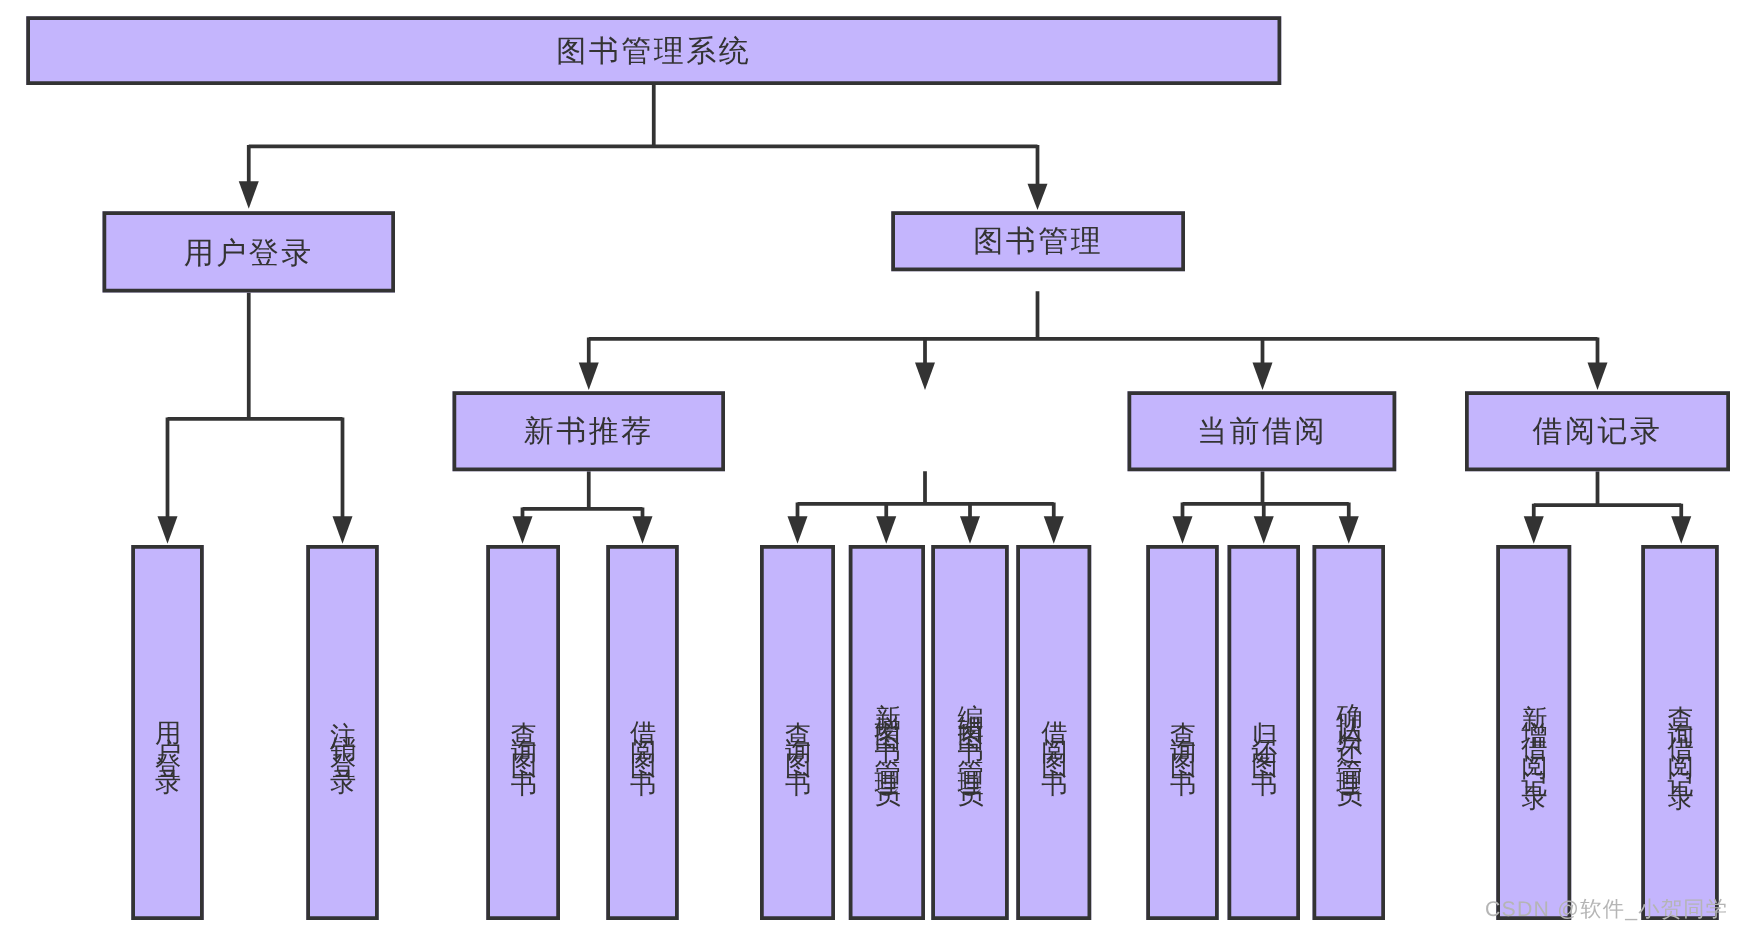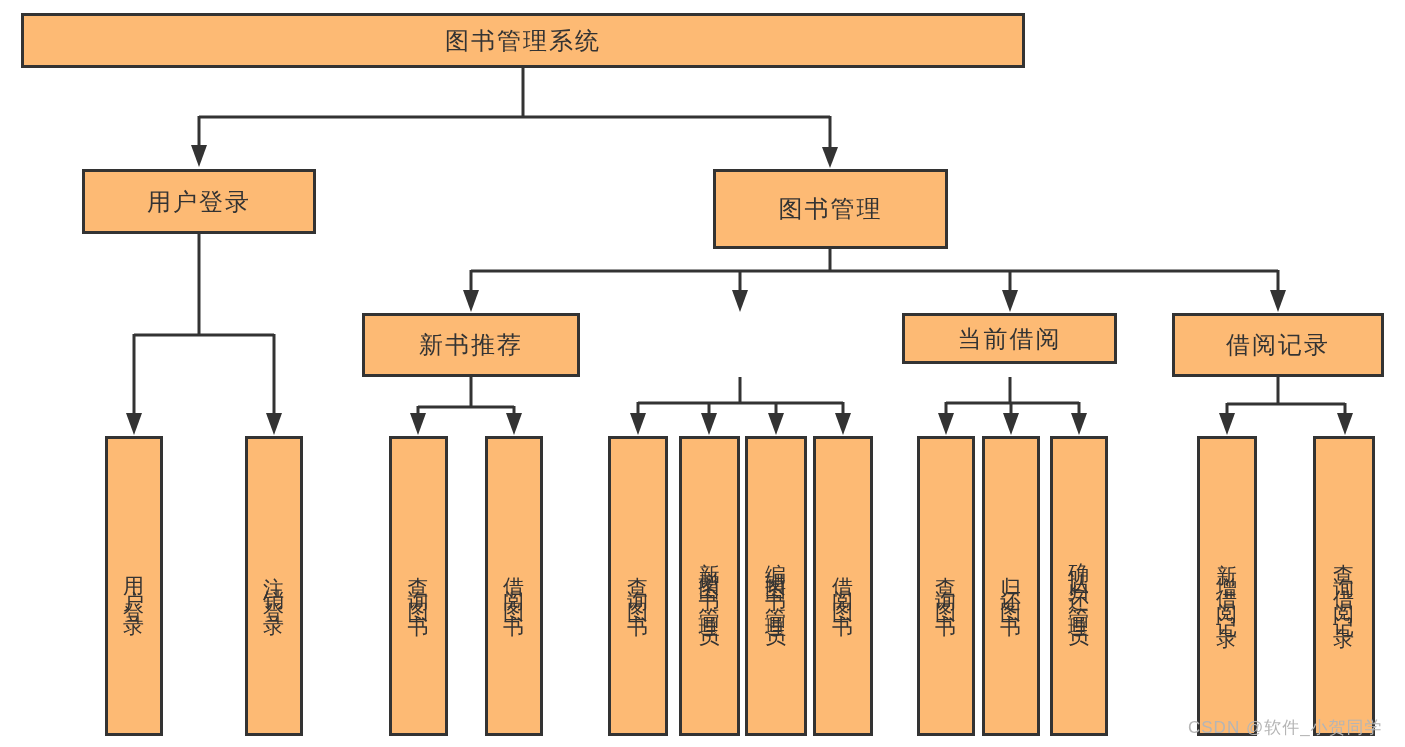--- a/index.html
+++ b/index.html
@@ -3,38 +3,38 @@
 <meta charset="utf-8">
 <title>图书管理系统功能结构图</title>
 <style>
   html,body{margin:0;padding:0;background:#fff;}
   #canvas{
     position:relative;width:1405px;height:747px;background:#ffffff;
     font-family:"Liberation Sans","DejaVu Sans",sans-serif;overflow:hidden;
   }
   #edges{position:absolute;left:0;top:0;width:1405px;height:747px;pointer-events:none;}
   .node{
-    position:absolute;box-sizing:border-box;border:3px solid #333333;background:#fdba74;
+    position:absolute;box-sizing:border-box;border:3px solid #333333;background:#c4b5fd;
     display:flex;align-items:center;justify-content:center;color:#333333;
   }
   .hnode .label{font-size:24px;letter-spacing:2px;white-space:nowrap;}
   .vnode .label{
     writing-mode:vertical-rl;text-orientation:mixed;
     font-size:21px;line-height:1;letter-spacing:13px;white-space:nowrap;
   }
   .vnode.long .label{letter-spacing:9px;}
   
   #n-root{left:21px;top:13px;width:1004px;height:55px;}
   
   #n-user-login{left:82px;top:169px;width:234px;height:65px;}
-  #n-book-mgmt{left:713px;top:169px;width:235px;height:80px;}
+  #n-book-mgmt{left:713px;top:169px;width:235px;height:48px;}
   
   #n-new-book{left:362px;top:313px;width:218px;height:64px;}
   #n-book-borrow{left:632px;top:313px;width:215px;height:64px;}
-  #n-cur-borrow{left:902px;top:313px;width:215px;height:51px;}
+  #n-cur-borrow{left:902px;top:313px;width:215px;height:64px;}
   #n-borrow-rec{left:1172px;top:313px;width:212px;height:64px;}
   
   .leaf{top:436px;height:300px;}
   #n-leaf-user-login{left:105px;width:58px;}
   #n-leaf-logout{left:245px;width:58px;}
   #n-leaf-nb-query{left:389px;width:59px;}
   #n-leaf-nb-borrow{left:485px;width:58px;}
   #n-leaf-bb-query{left:608px;width:60px;}
   #n-leaf-bb-add{left:679px;width:61px;}
   #n-leaf-bb-edit{left:745px;width:62px;}

